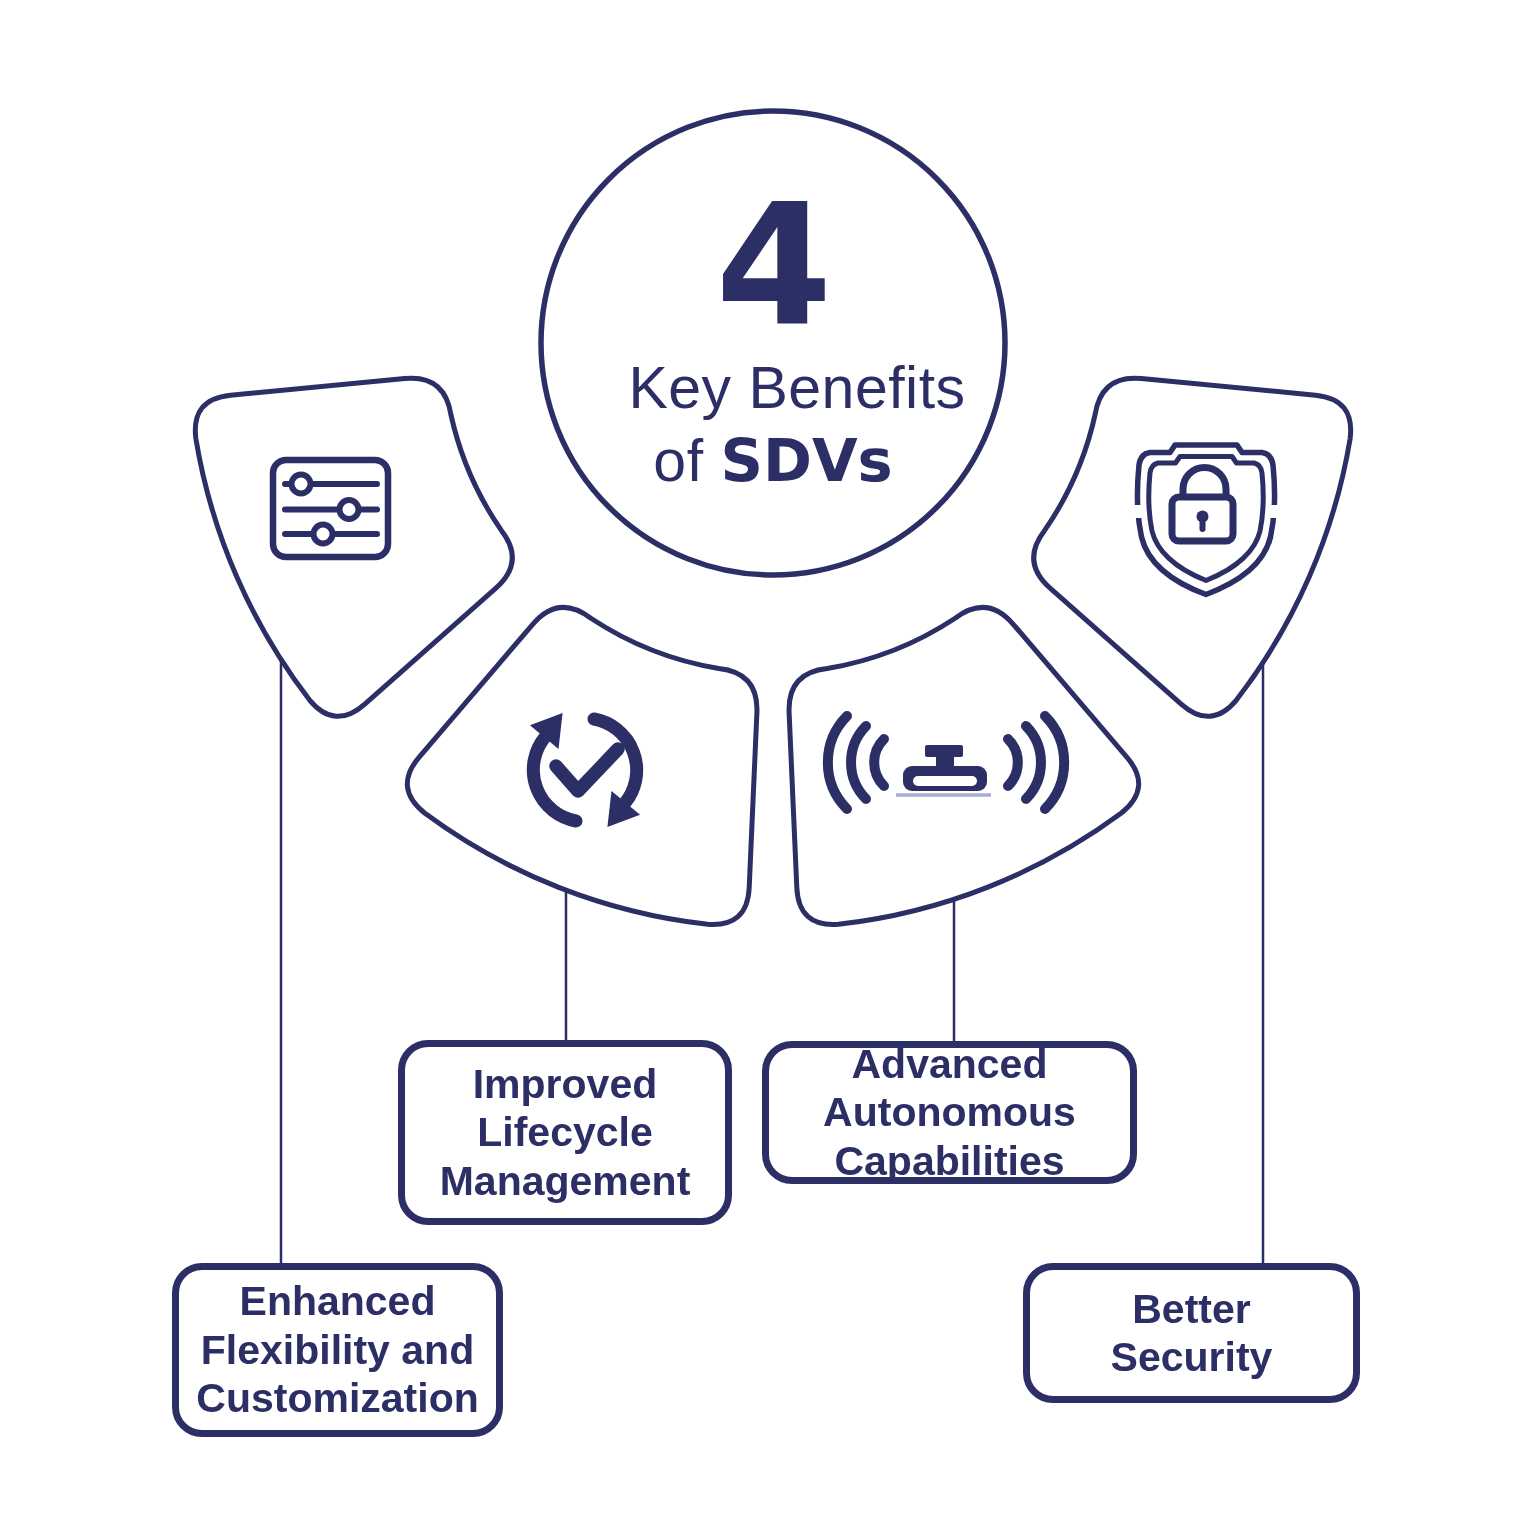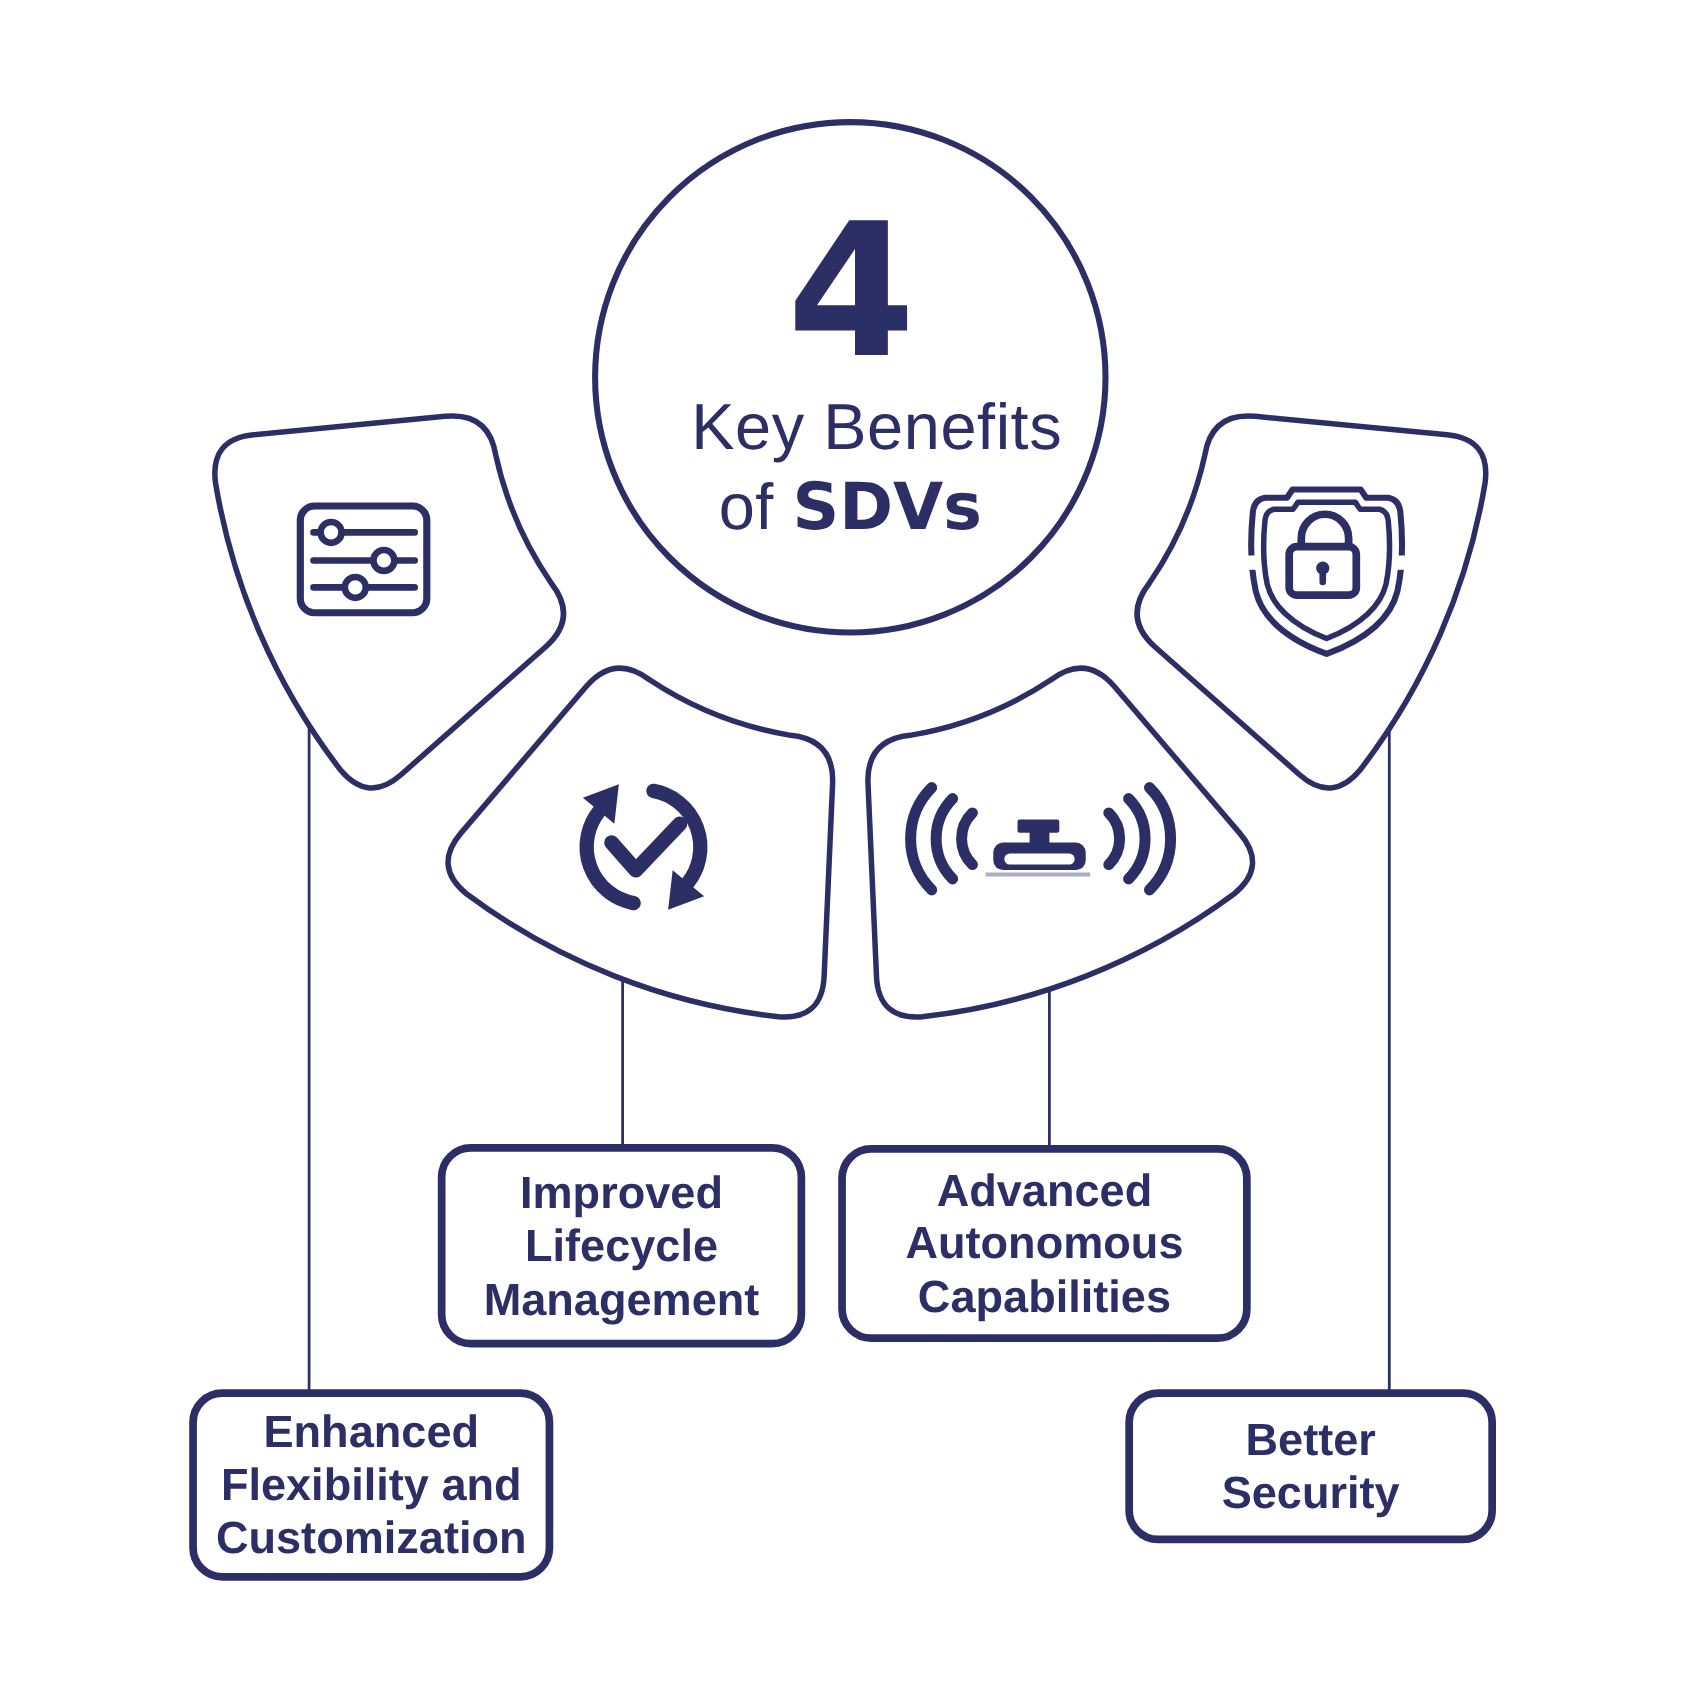--- a/index.html
+++ b/index.html
@@ -71,21 +71,21 @@
   }
   .label-box .label-text{
     font-weight:bold;
     font-size:41px;
     line-height:1.18;
     color:var(--navy);
     white-space:pre-line;
   }
   .box-flexibility{left:172px;top:1263px;width:331px;height:174px;}
   .box-lifecycle  {left:398px;top:1040px;width:334px;height:185px;}
-  .box-autonomous {left:762px;top:1041px;width:375px;height:179px;}
+  .box-autonomous {left:762px;top:1041px;width:375px;height:143px;}
   .box-security   {left:1023px;top:1263px;width:337px;height:140px;}
 </style>
 </head>
 <body>
 
 <div class="stage">
 
   <svg width="1536" height="1536" viewBox="0 0 1536 1536">
 
     <g>

